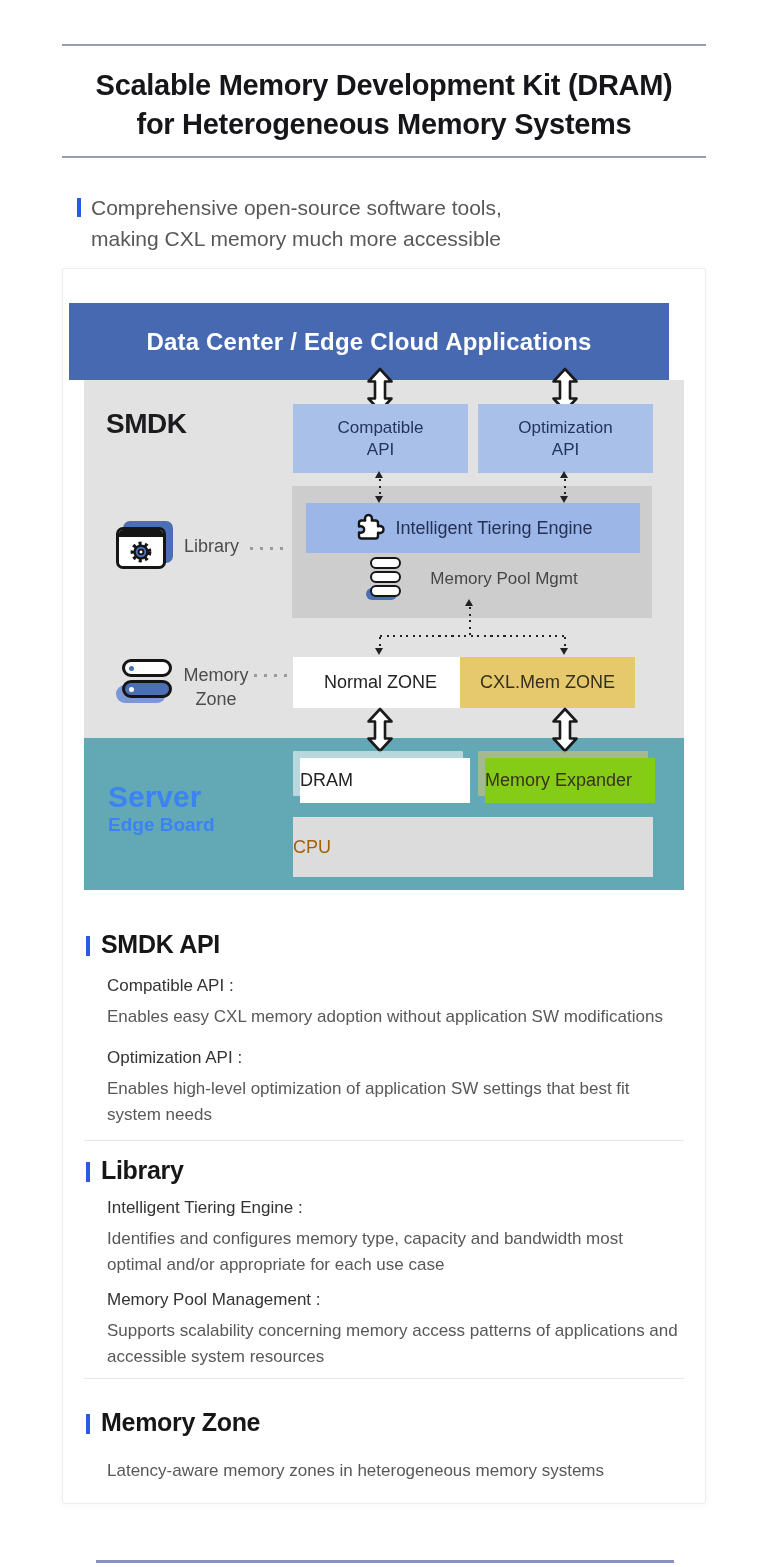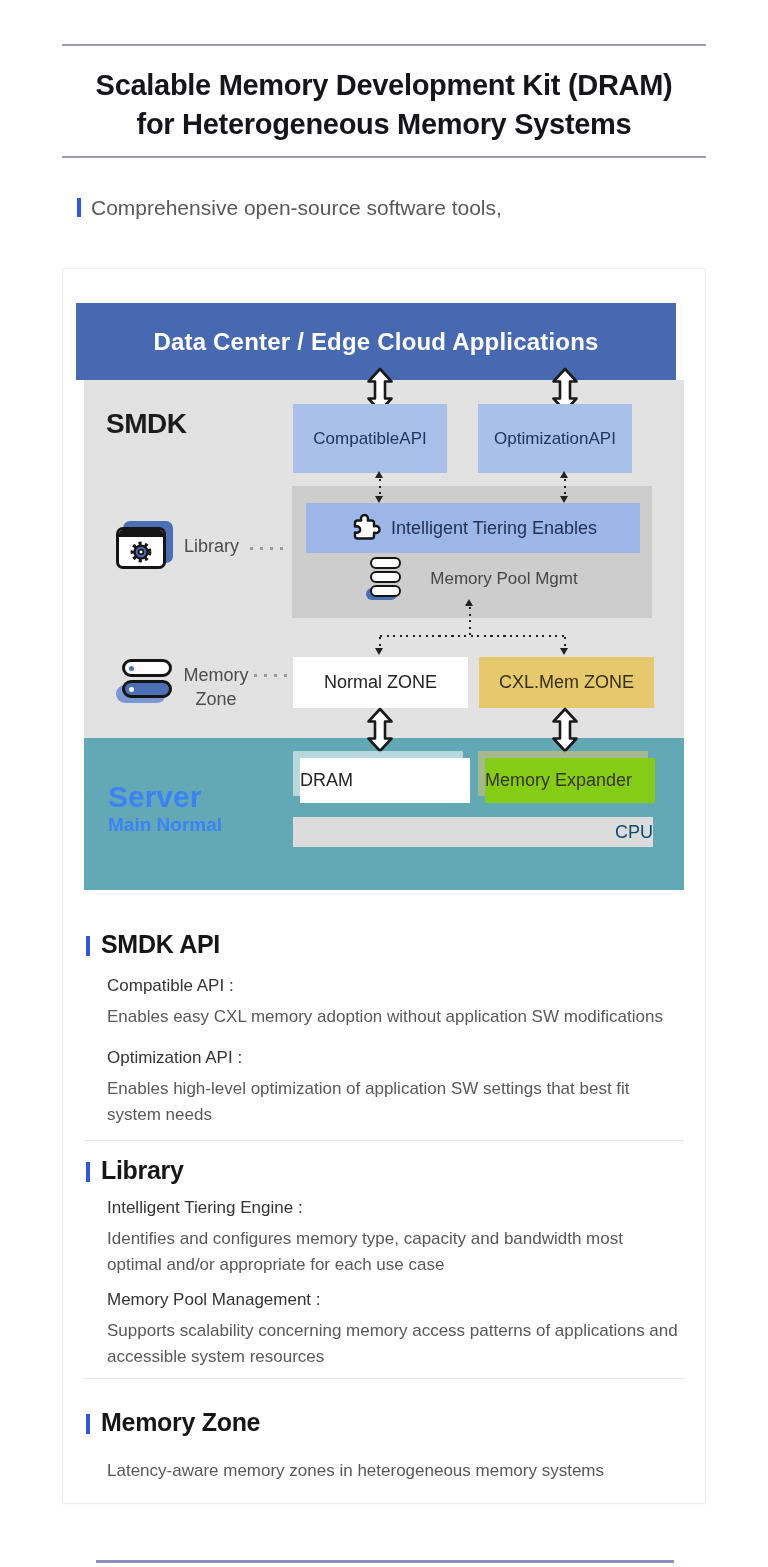--- a/index.html
+++ b/index.html
@@ -11,45 +11,45 @@
   .page-title { position:absolute; left:62px; top:66px; width:644px; text-align:center;
     font-size:29px; line-height:39px; font-weight:800; color:#16161a; letter-spacing:-0.3px; }
   .subtitle-bar { position:absolute; left:77px; top:198px; width:4px; height:19px; background:#2b59e0; }
   .subtitle { position:absolute; left:91px; top:192px; font-size:21px; line-height:31px; color:#58585a; }
 
   
   .card { position:absolute; left:62px; top:268px; width:644px; height:1236px; background:#fff;
     border:1px solid #ececec; border-radius:2px; box-shadow:0 1px 6px rgba(0,0,0,0.04); }
 
   
-  .app-bar { position:absolute; left:76px; top:303px; width:600px; height:77px; background:#4769b1;
+  .app-bar { position:absolute; left:69px; top:303px; width:600px; height:77px; background:#4769b1;
     display:flex; align-items:center; justify-content:center; color:#fff; font-size:24px; font-weight:800; letter-spacing:0.2px; }
   .gray-bg { position:absolute; left:84px; top:380px; width:600px; height:358px; background:#e2e2e2; }
   .teal-bg { position:absolute; left:84px; top:738px; width:600px; height:152px; background:#63a9b5; }
   .inner-panel { position:absolute; left:292px; top:486px; width:360px; height:132px; background:#cdcdcd; }
 
   .smdk-label { position:absolute; left:106px; top:408px; font-size:28px; font-weight:800; color:#1c1c1e; letter-spacing:-0.5px; }
 
-  .api-box { position:absolute; top:404px; width:154px; height:69px; background:#a9c1e9;
-    display:flex; align-items:center; justify-content:center;
+  .api-box { position:absolute; top:404px; width:175px; height:69px; background:#a9c1e9;
+    display:flex; flex-direction:column; align-items:center; justify-content:center;
     font-size:17px; line-height:22px; color:#22355c; }
   .ite-box { position:absolute; left:306px; top:503px; width:334px; height:50px; background:#9db6e8;
     display:flex; align-items:center; justify-content:center; gap:10px;
     font-size:18px; color:#223154; }
   .mpm-row { position:absolute; left:292px; top:556px; width:360px; height:46px;
     display:flex; align-items:center; justify-content:center; gap:28px; font-size:17px; color:#474747; }
 
   .zone-box { position:absolute; top:657px; width:175px; height:51px; display:flex; align-items:center; justify-content:center; font-size:18px; }
   .zone-normal { left:293px; background:#ffffff; color:#232323; }
-  .zone-cxl { left:479px; background:#e5c96c; color:#35301a; }
+  .zone-cxl { left:460px; background:#e5c96c; color:#35301a; }
 
   .hw-shadow { position:absolute; width:170px; height:45px; border-radius:1px; }
   .hw-box { position:absolute; width:170px; height:45px; display:flex; align-items:center; font-size:18px; }
-  .cpu-box { position:absolute; left:293px; top:817px; width:360px; height:30px; background:#dcdcdc;
-    display:flex; align-items:center; justify-content:flex-end; font-size:18px; color:#0c4a6e; }
+  .cpu-box { position:absolute; left:293px; top:817px; width:360px; height:60px; background:#dcdcdc;
+    display:flex; align-items:center; justify-content:flex-start; font-size:18px; color:#a16207; }
   .server-label { position:absolute; left:108px; top:781px; color:#3b82f6; }
   .server-label .l1 { font-size:30px; font-weight:800; line-height:32px; }
   .server-label .l2 { font-size:19px; font-weight:700; line-height:24px; }
 
   
   .side-label { position:absolute; font-size:18px; color:#4c4c4c; }
   .label-dots { position:absolute; height:3px;
     background:repeating-linear-gradient(to right,#9b9b9b 0 3px,transparent 3px 10px); }
 
   
@@ -99,20 +99,21 @@
 
   <div class="rule" style="top:44px"></div>
   <div class="page-title">
     <span>Scalable Memory Development Kit (DRAM)</span><br>
     <span>for Heterogeneous Memory Systems</span>
   </div>
   <div class="rule" style="top:156px"></div>
   <div class="subtitle-bar"></div>
   <div class="subtitle">
     <span>Comprehensive open-source software tools,</span><br>
+    <span>making CXL memory much more accessible</span>
   </div>
 
   <div class="card"></div>
 
   <div class="app-bar">
     <span>Data Center / Edge Cloud Applications</span>
   </div>
   <div class="gray-bg"></div>
   <div class="teal-bg"></div>
   <div class="inner-panel"></div>
@@ -139,21 +140,21 @@
   <div class="dot-v" style="left:379px;top:479px;height:18px"></div>
   <div class="tri-down" style="left:375px;top:496px"></div>
   <div class="tri-up" style="left:560px;top:471px"></div>
   <div class="dot-v" style="left:564px;top:479px;height:18px"></div>
   <div class="tri-down" style="left:560px;top:496px"></div>
 
   <div class="ite-box">
     <svg width="32" height="32" viewBox="0 0 32 32">
       <path d="M6,11 C6,9.6 7.1,8.5 8.5,8.5 L12.2,8.5 C11.4,4.6 13.4,3 15.5,3 C17.6,3 19.6,4.6 18.8,8.5 L22.5,8.5 C23.9,8.5 25,9.6 25,11 L25,14.2 C28.9,13.4 30.5,15.4 30.5,17.5 C30.5,19.6 28.9,21.6 25,20.8 L25,24 C25,25.4 23.9,26.5 22.5,26.5 L8.5,26.5 C7.1,26.5 6,25.4 6,24 L6,20.5 C9.6,21.4 11.2,19.5 11.2,17.5 C11.2,15.5 9.6,13.6 6,14.5 Z" fill="#ffffff" stroke="#151515" stroke-width="2.4" stroke-linejoin="round"></path>
     </svg>
-    <span>Intelligent Tiering Enables</span>
+    <span>Intelligent Tiering Engine</span>
   </div>
 
   <div class="mpm-row">
     <div class="mpm-icon">
       <div class="mpm-shadow"></div>
       <div class="mpm-bar" style="top:0"></div>
       <div class="mpm-bar" style="top:14px"></div>
       <div class="mpm-bar" style="top:28px"></div>
     </div>
     <span>Memory Pool Mgmt</span>
@@ -218,21 +219,21 @@
   </div>
   <div class="hw-shadow" style="left:478px;top:751px;background:rgba(229,201,108,0.5)"></div>
   <div class="hw-box" style="left:485px;top:758px;background:#84cc16;color:#3a331c">
     <span>Memory Expander</span>
   </div>
   <div class="cpu-box">
     <span>CPU</span>
   </div>
   <div class="server-label">
     <div class="l1">Server</div>
-    <div class="l2">Main Normal</div>
+    <div class="l2">Edge Board</div>
   </div>
 
   <div class="sec-bar" style="top:936px"></div>
   <div class="sec-heading" style="top:930px">SMDK API</div>
   <div class="term" style="top:976px">Compatible API :</div>
   <div class="desc" style="top:1004px">Enables easy CXL memory adoption without application SW modifications</div>
   <div class="term" style="top:1048px">Optimization API :</div>
   <div class="desc" style="top:1076px">Enables high-level optimization of application SW settings that best fit system needs</div>
   <div class="divider" style="top:1140px"></div>
 

